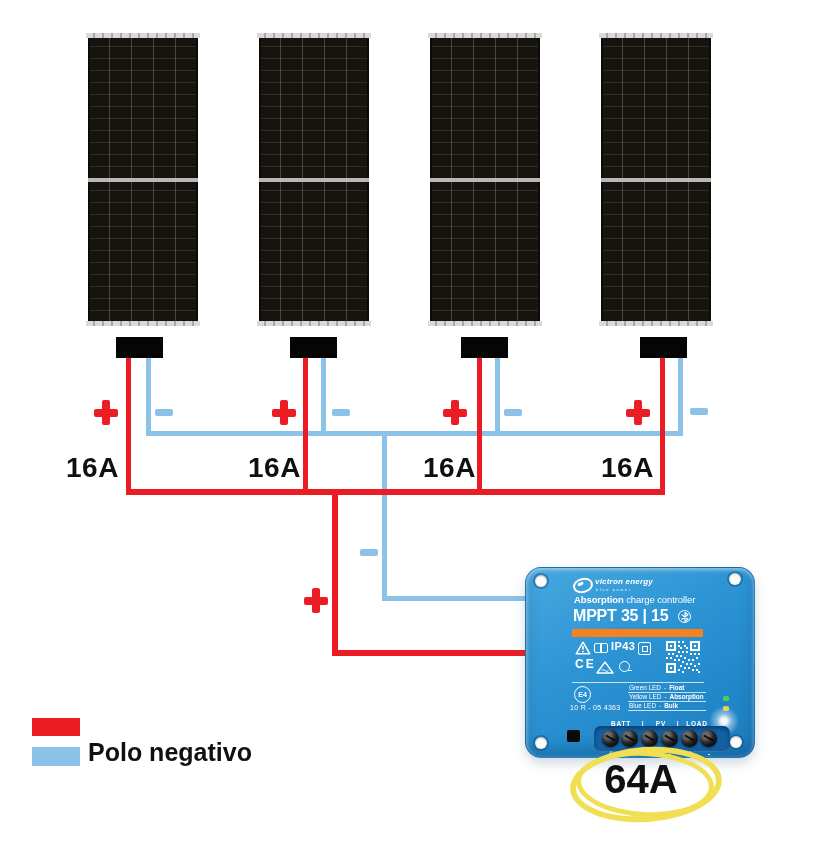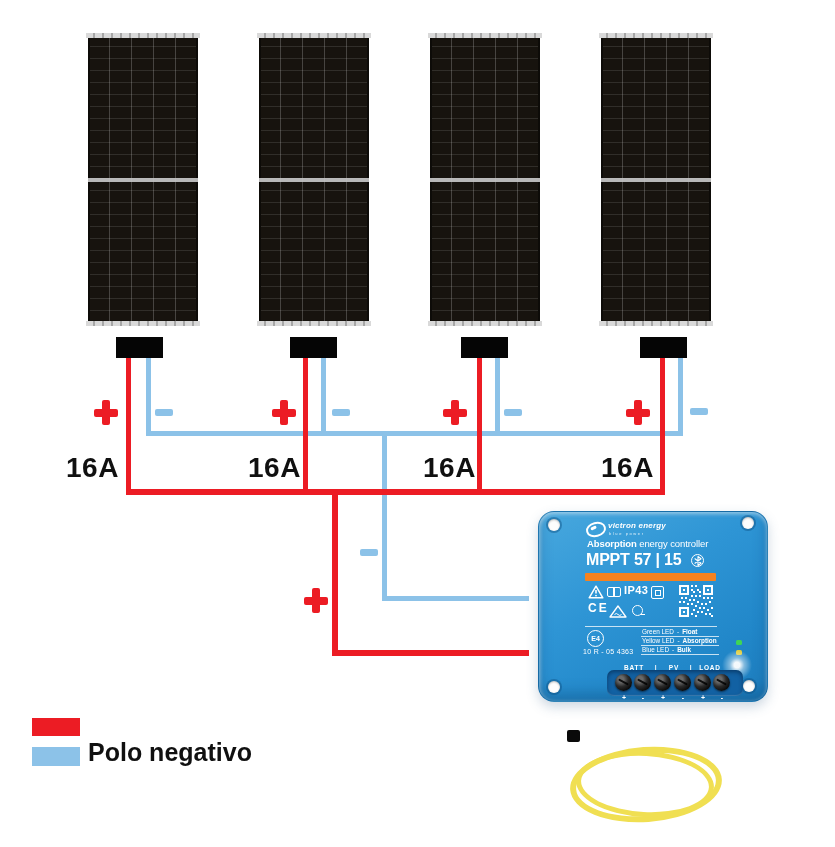--- a/index.html
+++ b/index.html
@@ -34,25 +34,25 @@
 
   
   .legend-swatch{position:absolute;width:48px;height:18px;}
   .legend-label{position:absolute;font-size:25px;font-weight:700;color:#101010;white-space:nowrap;}
 
   
   .oval{position:absolute;border:6px solid var(--yellow,#f0df52);border-radius:50%;}
   .out-label{position:absolute;font-size:40px;font-weight:700;color:#101010;text-align:center;}
 
   
-  .ctrl{position:absolute;left:525px;top:511px;width:228px;height:189px;border-radius:16px;color:#fff;
+  .ctrl{position:absolute;left:525px;top:567px;width:228px;height:189px;border-radius:16px;color:#fff;
     background:linear-gradient(150deg,#48a8de 0%,#2e95d5 40%,#2187c9 75%,#1d7cbc 100%);
     border:1px solid rgba(10,70,115,.35);
     box-shadow:inset 0 2px 4px rgba(255,255,255,.45), inset 0 -8px 14px rgba(8,62,108,.35),
-               inset 2px 0 4px rgba(255,255,255,.18), 0 5px 12px rgba(60,100,140,.25);margin-left:13px;}
+               inset 2px 0 4px rgba(255,255,255,.18), 0 5px 12px rgba(60,100,140,.25);}
   .ctrl > *{position:absolute;}
   .hole{width:12px;height:12px;border-radius:50%;background:#fdfdfd;
         box-shadow:0 0 0 2px rgba(13,80,130,.45), inset 0 1px 2px rgba(0,0,0,.25);}
   .vmark{width:16px;height:11px;border:2px solid #fff;border-radius:50% / 46%;transform:rotate(-14deg);}
   .vmark::after{content:"";position:absolute;left:3px;top:2px;width:6px;height:3px;background:#fff;border-radius:2px;transform:rotate(-10deg);}
   .vtext{font-size:8px;font-weight:700;font-style:italic;letter-spacing:.2px;white-space:nowrap;}
   .vtag{font-size:4px;letter-spacing:1.6px;opacity:.85;white-space:nowrap;}
   .sstitle{font-size:9.5px;letter-spacing:-.1px;white-space:nowrap;}
   .mppt{font-size:16px;font-weight:800;letter-spacing:-.2px;white-space:nowrap;}
   .bt{width:13px;height:13px;border:1.5px solid #fff;border-radius:50%;display:flex;align-items:center;justify-content:center;box-sizing:border-box;}
@@ -148,22 +148,22 @@
   <div class="ctrl">
     <div class="hole" style="left:9px;top:7px"></div>
     <div class="hole" style="left:203px;top:5px"></div>
     <div class="hole" style="left:9px;top:169px"></div>
     <div class="hole" style="left:204px;top:168px"></div>
 
     <div class="vmark" style="left:47px;top:10px"></div>
     <div class="vtext" style="left:69px;top:9px">victron energy</div>
     <div class="vtag" style="left:70px;top:19px">blue power</div>
 
-    <div class="sstitle" style="left:48px;top:26px"><b>Absorption</b><span> energy controller</span></div>
-    <div class="mppt" style="left:47px;top:39px">MPPT 57 | 15</div>
+    <div class="sstitle" style="left:48px;top:26px"><b>Absorption</b><span> charge controller</span></div>
+    <div class="mppt" style="left:47px;top:39px">MPPT 35 | 15</div>
     <div class="bt" style="left:152px;top:42px">
       <svg width="8" height="10" viewBox="0 0 8 10">
           <path d="M4 .5 v9 M4 .5 L7 2.8 1 7.2 M4 9.5 L7 7.2 1 2.8" fill="none" stroke="#fff" stroke-width="1.1" stroke-linejoin="round" stroke-linecap="round"></path>
         </svg>
     </div>
 
     <div class="obar" style="left:46px;top:61px;width:131px;height:8px"></div>
 
     <div style="left:49px;top:73px">
       <svg width="16" height="14" viewBox="0 0 16 14">
@@ -246,18 +246,19 @@
     <div class="pol" style="left:104px;top:182px">-</div>
     <div class="pol" style="left:124px;top:182px">+</div>
     <div class="pol" style="left:144px;top:182px">-</div>
     <div class="pol" style="left:164px;top:182px">+</div>
     <div class="pol" style="left:183px;top:182px">-</div>
   </div>
   <div class="ctab"></div>
 
   <div class="oval" style="left:570px;top:747px;width:140px;height:63px;transform:rotate(-4deg)"></div>
   <div class="oval" style="left:576px;top:751px;width:128px;height:56px;border-width:5px;transform:rotate(3deg)"></div>
+  <div class="out-label" style="left:570px;top:757px;width:142px">64A</div>
 
   <div class="legend-swatch w-red" style="left:32px;top:718px"></div>
   <div class="legend-swatch w-blue" style="left:32px;top:747px;height:19px"></div>
   <div class="legend-label" style="left:88px;top:738px">Polo negativo</div>
 
 </div>
 
 </body></html>

